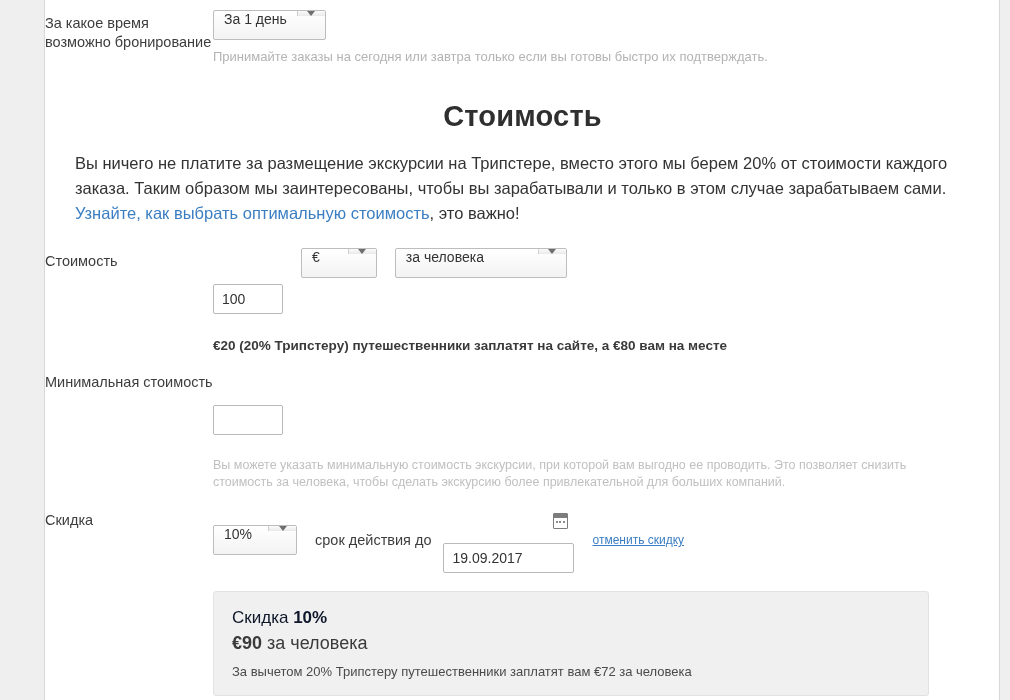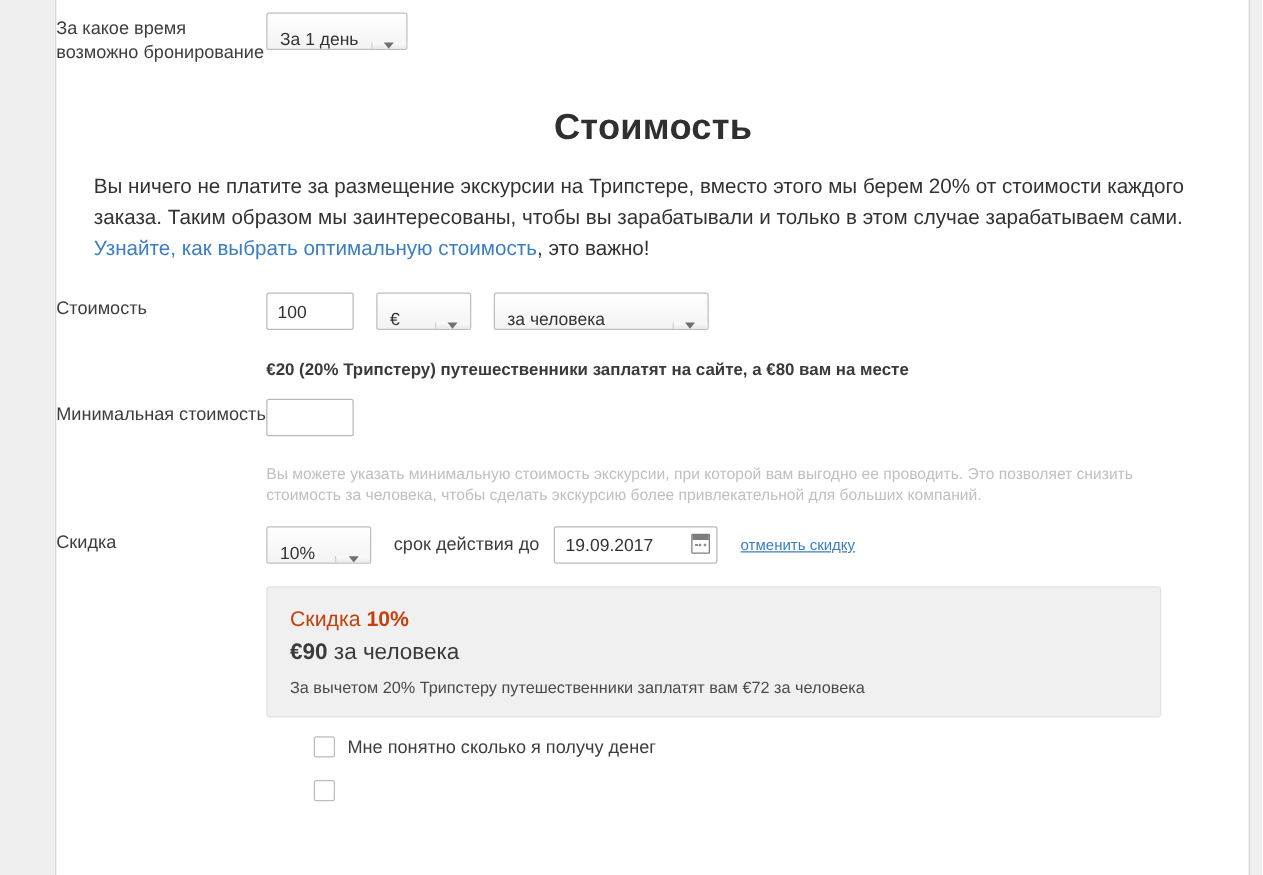--- a/index.html
+++ b/index.html
@@ -62,21 +62,21 @@
   .row-body {
     flex: 1 1 auto;
   }
 
   
   .top-block {
     padding-top: 10px;
   }
   .select-box {
     display: inline-flex;
-    align-items: flex-end;
+    align-items: flex-start;
     height: 30px;
     border: 1px solid #bdbdbd;
     background: linear-gradient(#ffffff, #f3f3f3);
     border-radius: 2px;
     box-sizing: border-box;
     vertical-align: top;
   }
   .select-box .sel-text {
     display: flex;
     align-items: center;
@@ -139,20 +139,21 @@
     height: 30px;
     border: 1px solid #b9b9b9;
     box-sizing: border-box;
     background: #ffffff;
     font-size: 14px;
     color: #333;
     padding: 0 8px;
     border-radius: 2px;
     outline: none;
     font-family: "Liberation Sans", sans-serif;
+    margin-top: 36px;
   }
   .price-input { width: 70px; }
   .min-input { width: 70px; }
   .gap { display: inline-block; width: 9px; }
   .price-note {
     font-size: 13.5px;
     font-weight: bold;
     color: #3a3a3a;
     margin-top: 24px;
   }
@@ -215,21 +216,21 @@
     margin-top: 18px;
     background: #f0f0f0;
     border: 1px solid #e2e2e2;
     border-radius: 3px;
     padding: 14px 18px 16px 18px;
     width: 716px;
     box-sizing: border-box;
   }
   .summary .l1 {
     font-size: 17px;
-    color: #c2410c;
+    color: #0f172a;
     line-height: 24px;
   }
   .summary .l1 b { font-weight: bold; }
   .summary .l2 {
     font-size: 18px;
     color: #3a3a3a;
     line-height: 26px;
   }
   .summary .l2 b { font-weight: bold; }
   .summary .l3 {
@@ -277,20 +278,21 @@
 
     <div class="row top-block">
       <div class="row-label">За какое время возможно бронирование</div>
       <div class="row-body">
         <div class="select-box">
           <span class="sel-text">За 1 день</span>
           <span class="sel-arrow">
               <span class="caret"></span>
             </span>
         </div>
+        <div class="hint">Принимайте заказы на сегодня или завтра только если вы готовы быстро их подтверждать.</div>
       </div>
     </div>
 
     <h2 class="section-title">Стоимость</h2>
 
     <div class="intro">
       <span>Вы ничего не платите за размещение экскурсии на Трипстере, вместо этого мы берем 20% от стоимости каждого заказа. Таким образом мы заинтересованы, чтобы вы зарабатывали и только в этом случае зарабатываем сами. </span><a href="#">Узнайте, как выбрать оптимальную стоимость</a><span>, это важно!</span>
     </div>
 
     <div class="row price-row">

